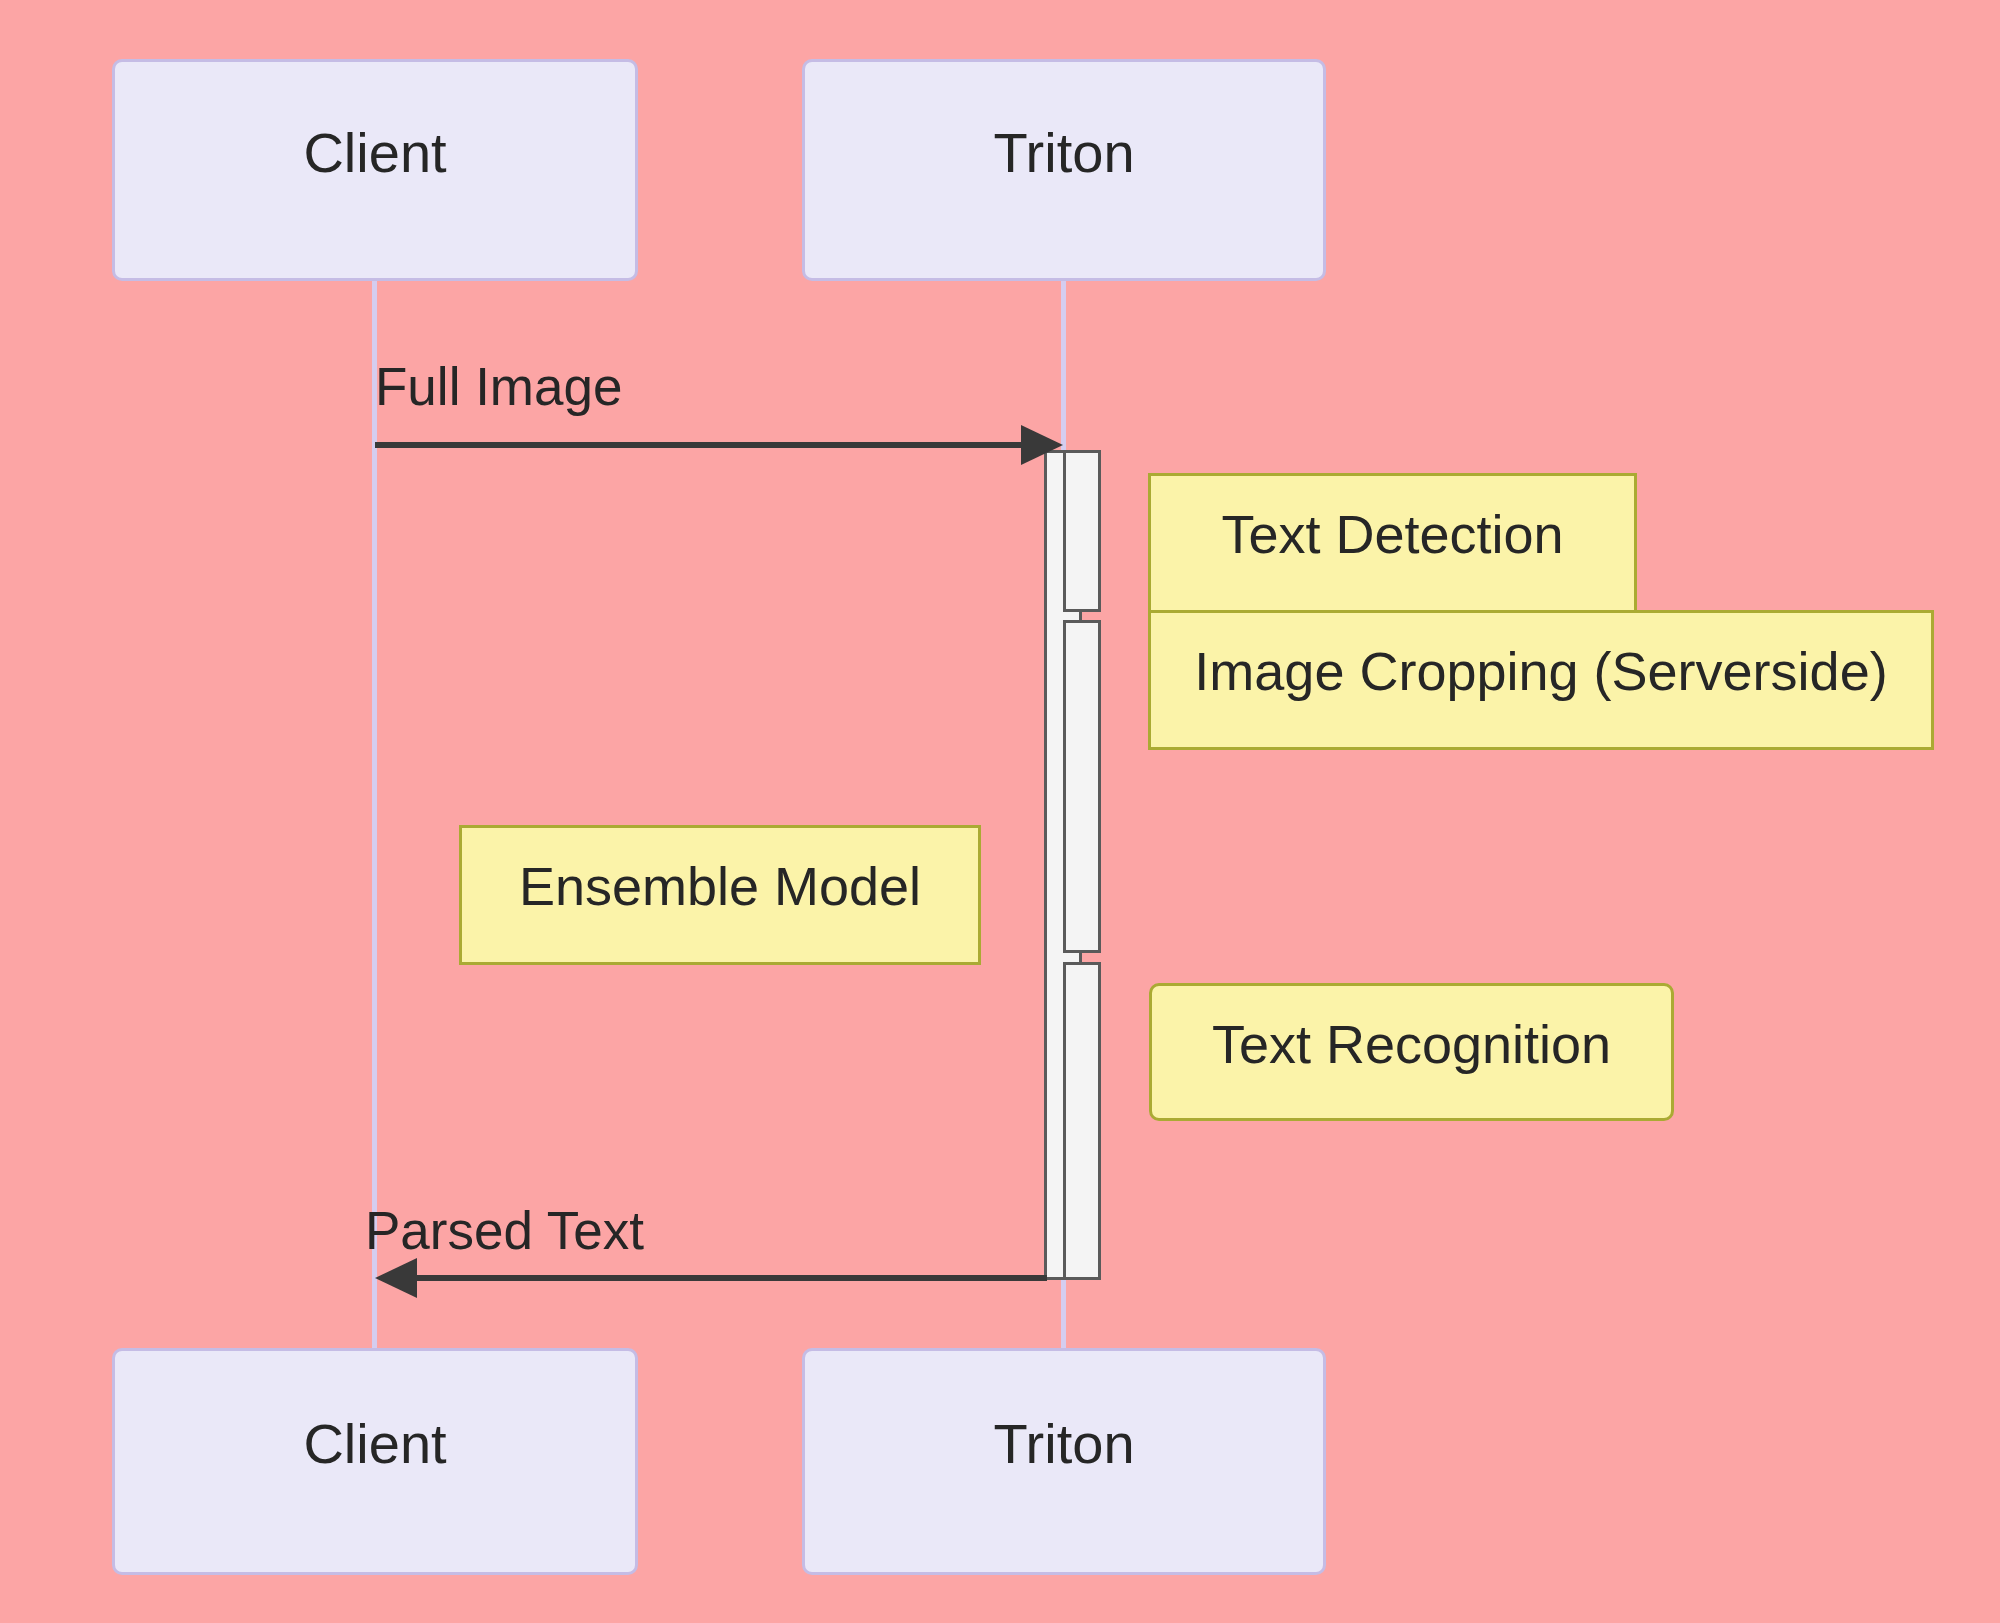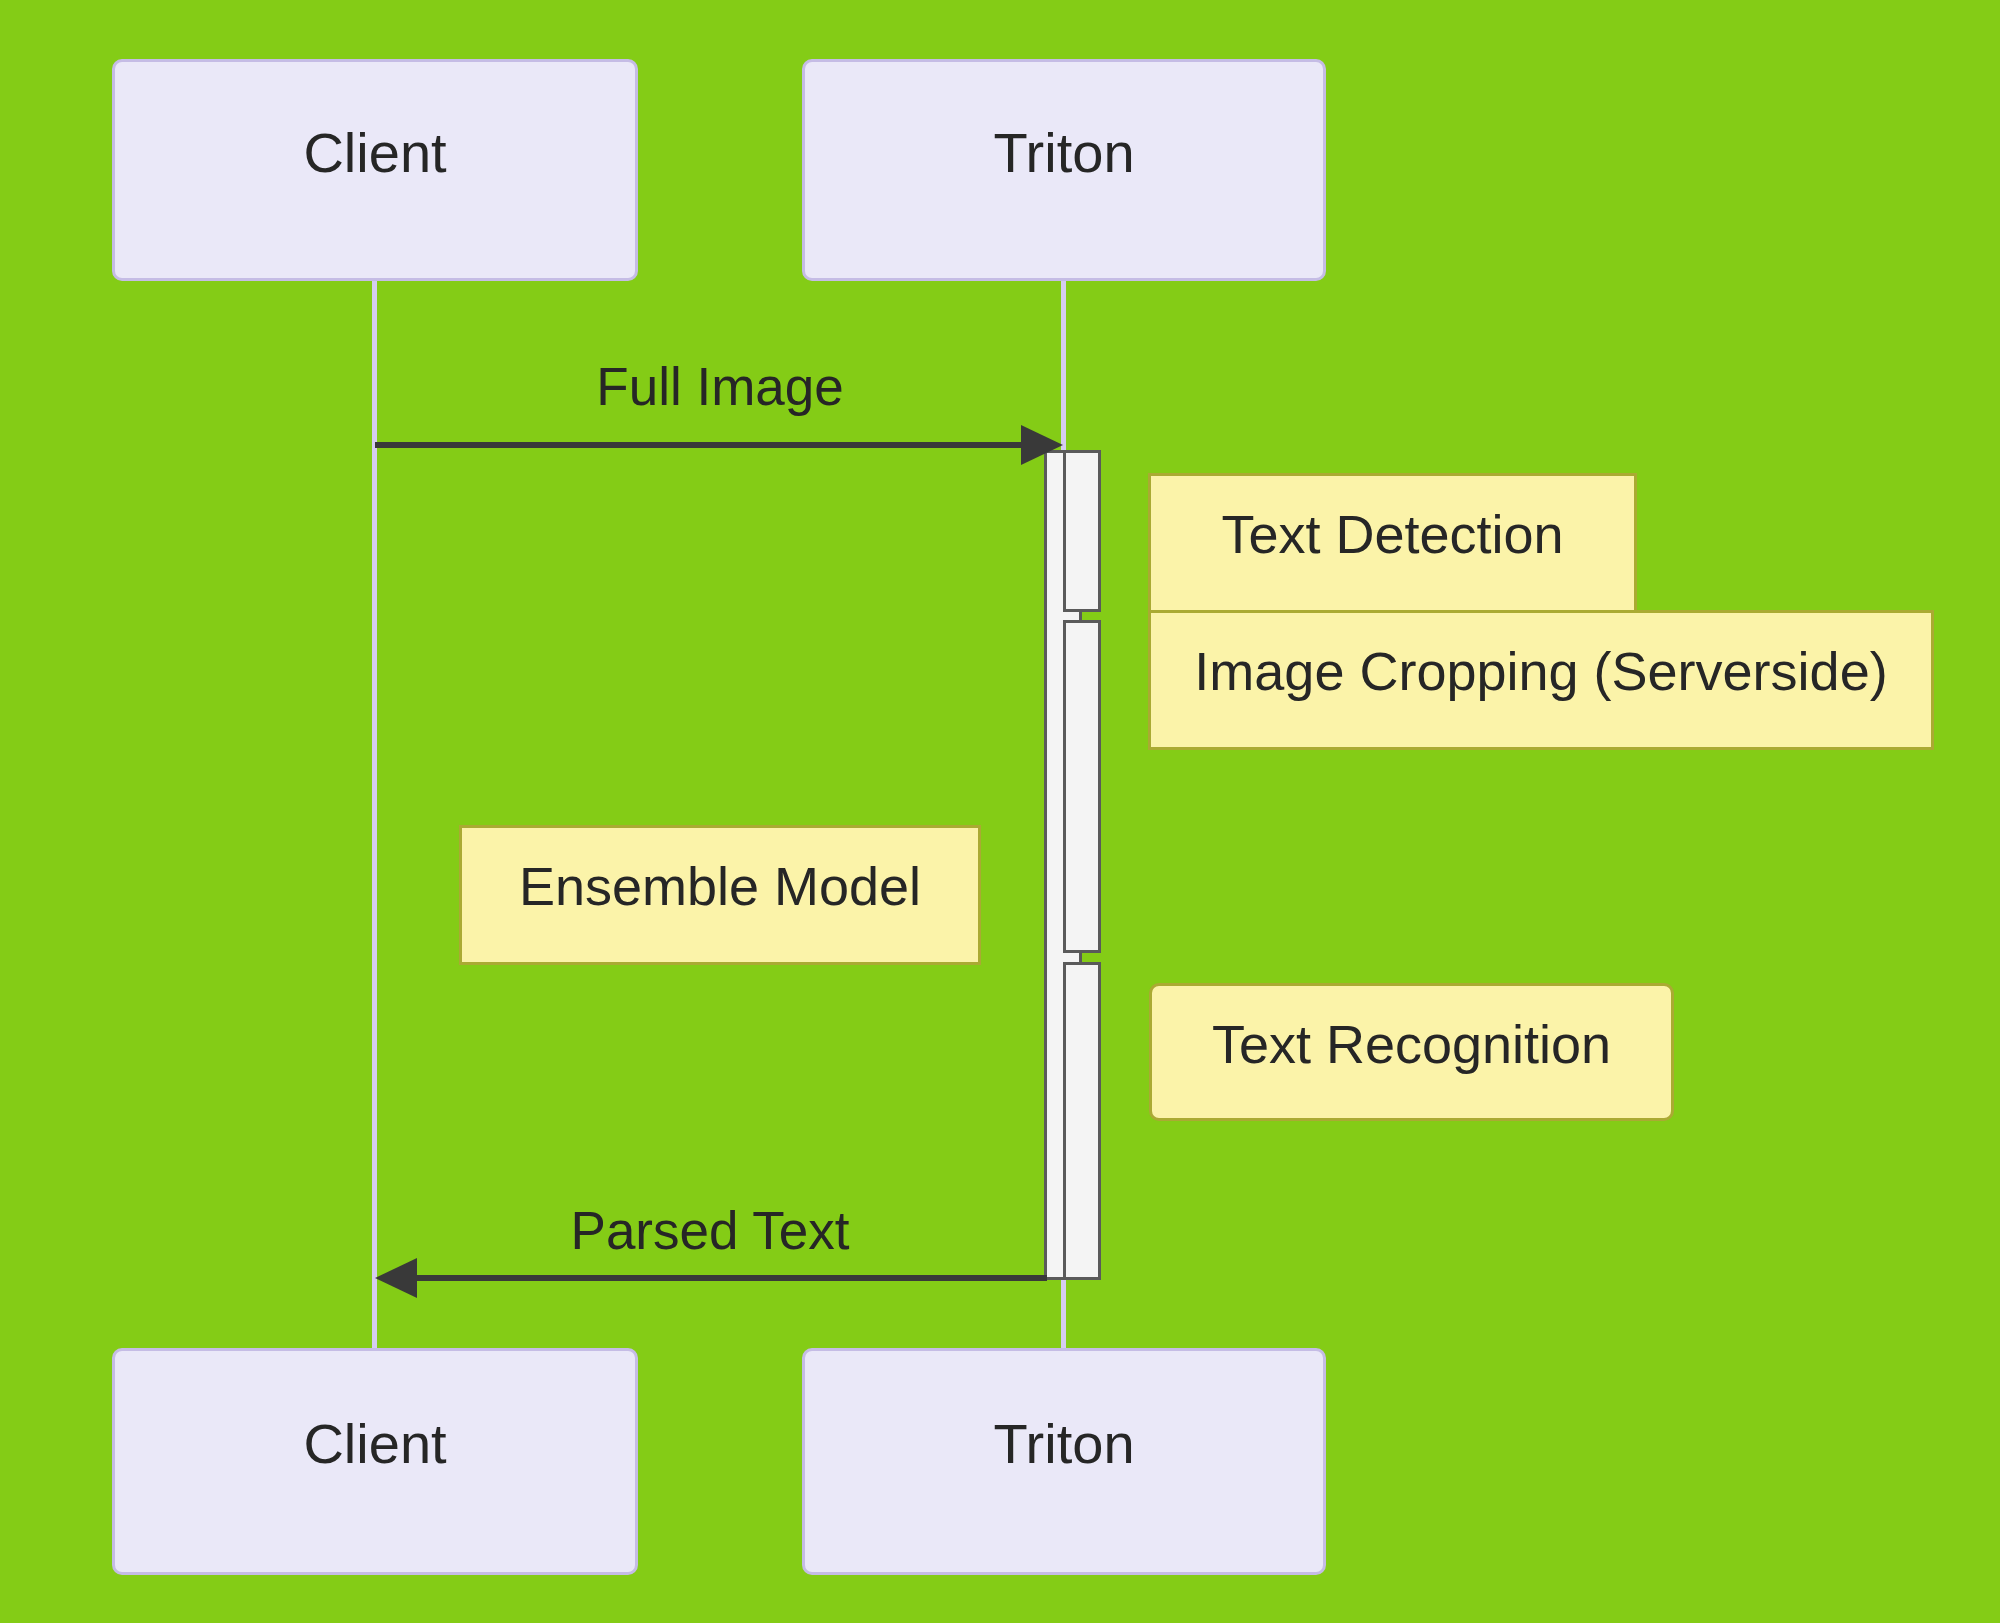--- a/index.html
+++ b/index.html
@@ -1,21 +1,21 @@
 <!DOCTYPE html>
 <html style="--actor-fill: #EAE8F8; --actor-border: #C5BCE5; --lifeline: #D5CDF0; --note-fill: #FBF3A9; --note-border: #AAAA33; --activation-fill: #F4F4F4; --activation-border: #5A5A5A; --arrow: #393939; --text: #262626;"><head>
 <meta charset="utf-8">
 <style>
   html, body { margin: 0; padding: 0; background: #ffffff; }
 
   .stage {
     position: relative;
     width: 2000px;
     height: 1623px;
-    background: #84cc16;
+    background: #fca5a5;
     overflow: hidden;
     font-family: "Liberation Sans", sans-serif;
     color: var(--text, #262626);
   }
 
   
   .actor {
     position: absolute;
     box-sizing: border-box;
     background: var(--actor-fill, #EAE8F8);
@@ -77,21 +77,20 @@
   }
   #arrowhead-response {
     left: 375px; top: 1258px;
     border-top: 20px solid transparent;
     border-bottom: 20px solid transparent;
     border-right: 42px solid var(--arrow, #393939);
   }
 
   .message-label {
     position: absolute;
-    text-align: center;
     font-size: 53px;
     line-height: 1.15;
     color: var(--text, #333333);
     z-index: 6;
     white-space: nowrap;
   }
   #label-request  { left: 375px; top: 357px;  width: 690px; }
   #label-response { left: 365px; top: 1201px; width: 690px; }
 
   

